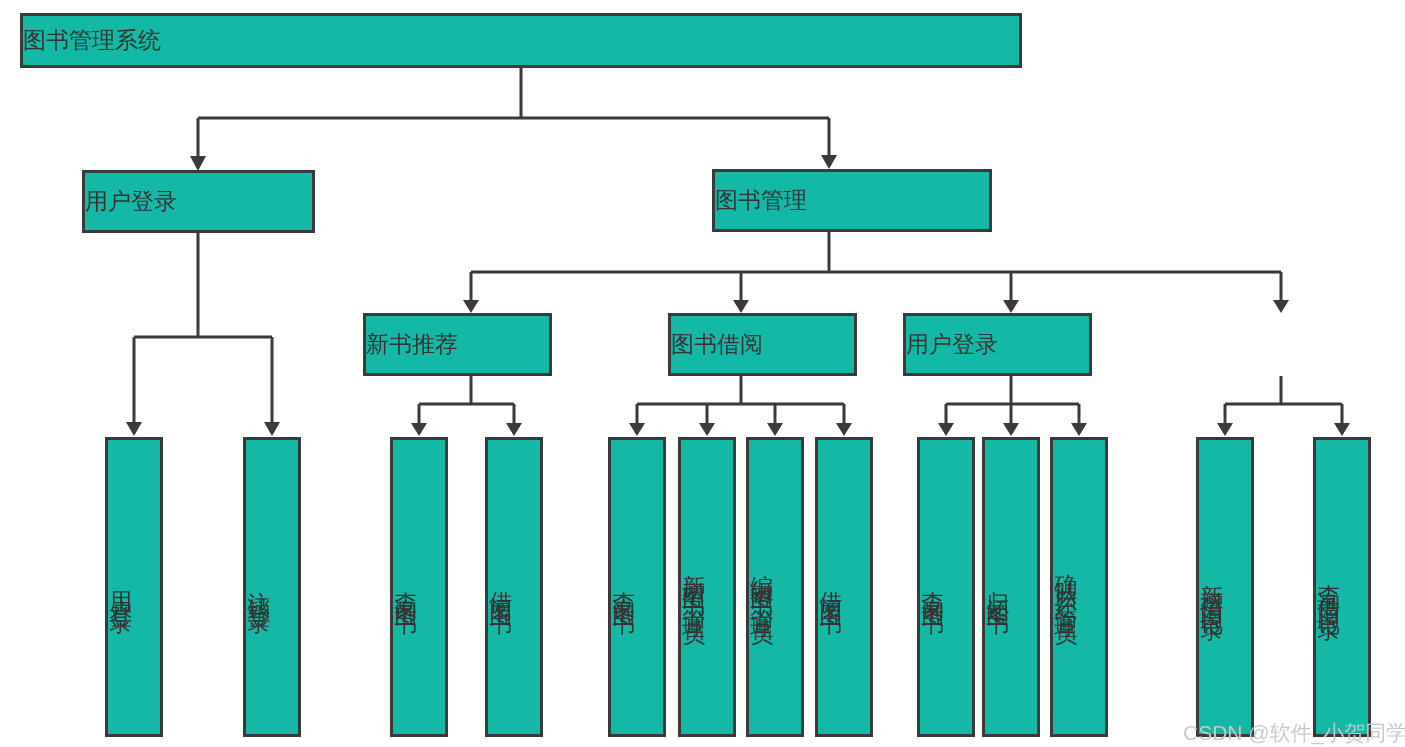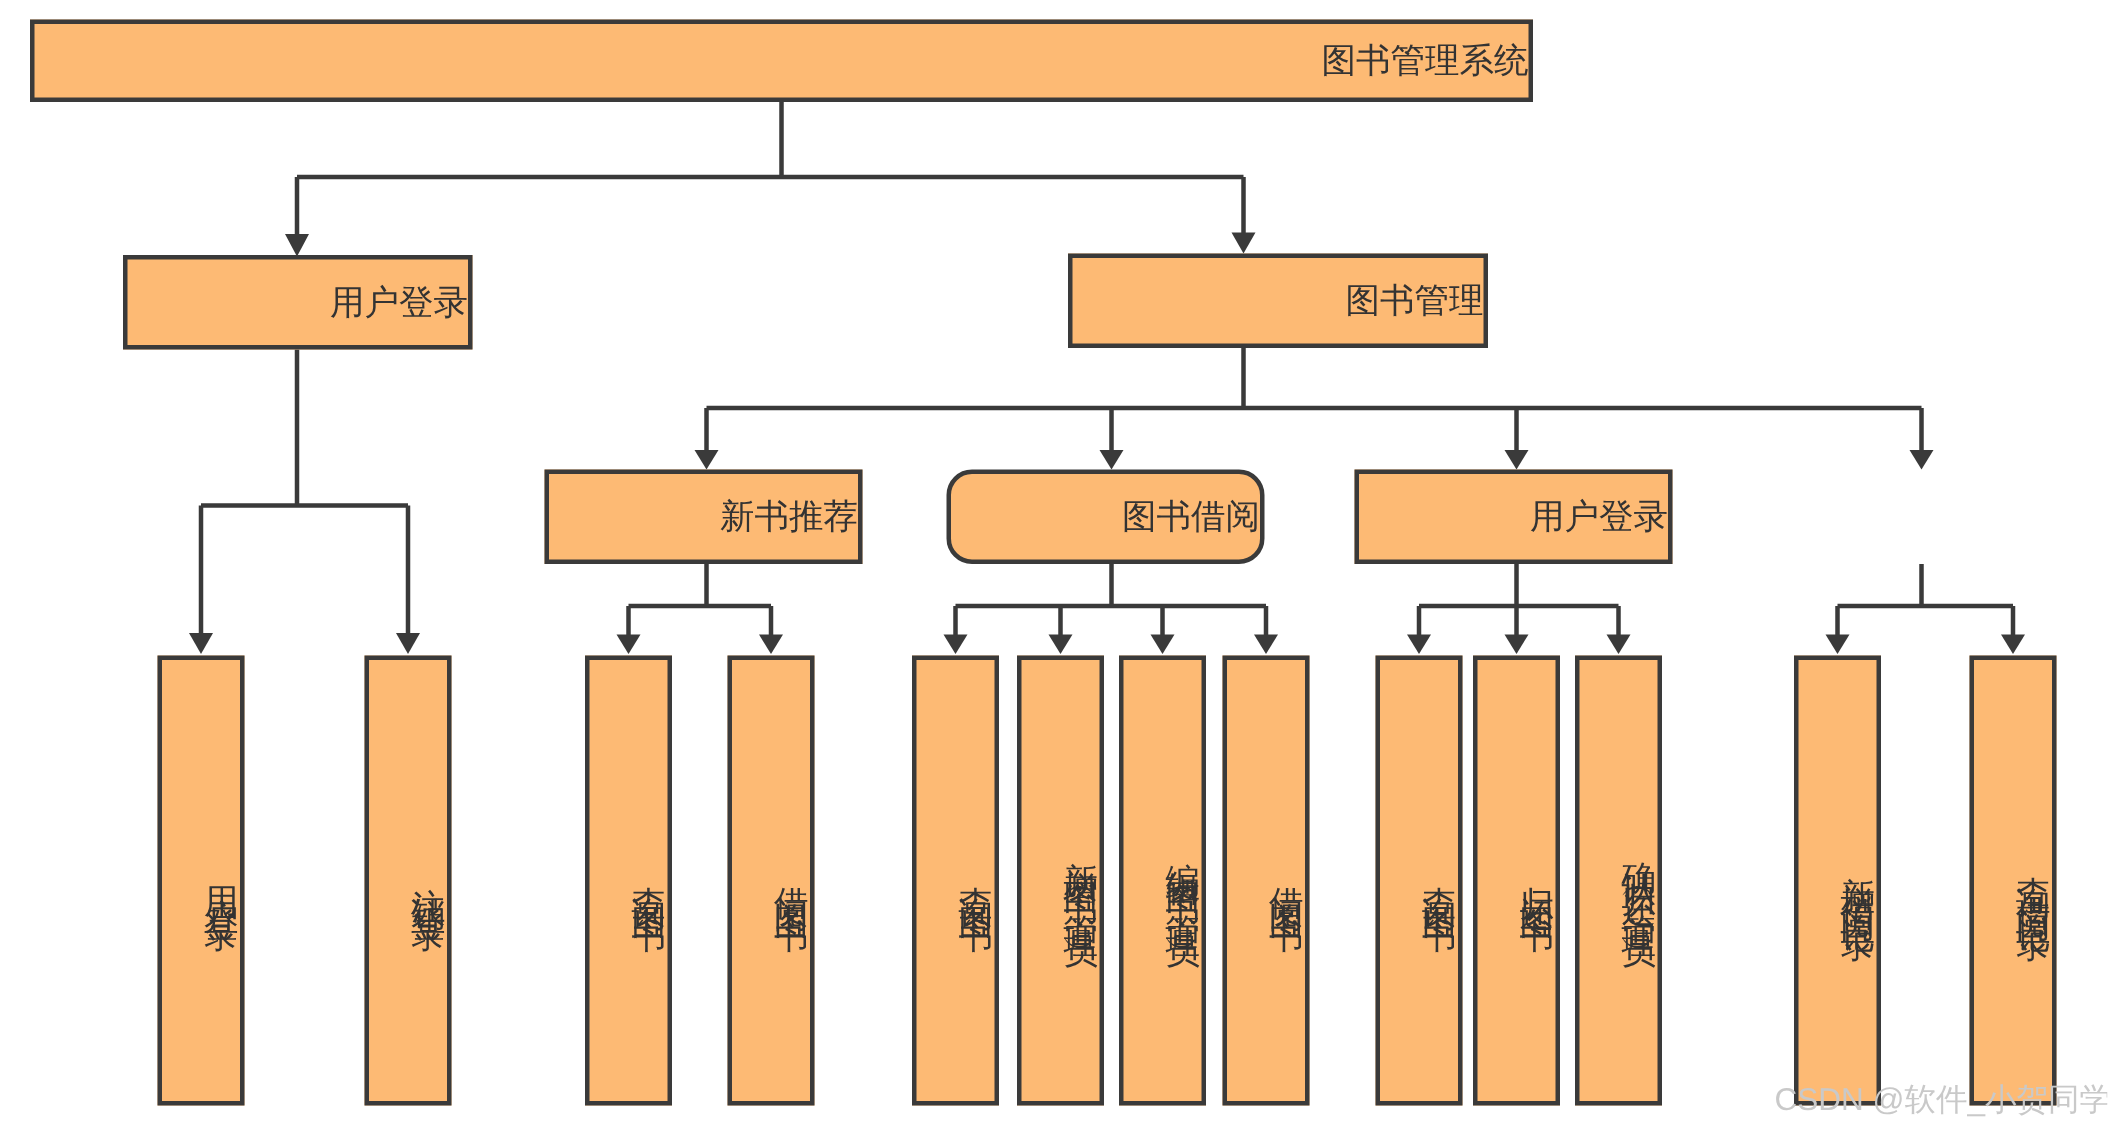--- a/index.html
+++ b/index.html
@@ -14,43 +14,43 @@
     width:1405px;height:747px;
     background:var(--bg);
     overflow:hidden;
     font-family:"Liberation Sans","DejaVu Sans",sans-serif;
   }
   .wires{position:absolute;left:0;top:0;z-index:1;}
   .node{
     position:absolute;
     box-sizing:border-box;
     border:3px solid var(--line);
-    background:#fdba74;
+    background:#14b8a6;
     display:flex;
     align-items:center;
-    justify-content:flex-end;
+    justify-content:flex-start;
     z-index:2;
   }
   .node .label{
     color:var(--text);
     font-size:23px;
     white-space:nowrap;
   }
   .leaf .label{
     writing-mode:vertical-rl;
     text-orientation:mixed;
     letter-spacing:7px;
     line-height:1.1;
     white-space:normal;
   }
   .root-box{left:20px;top:13px;width:1002px;height:55px;}
   .n-user-login{left:82px;top:170px;width:233px;height:63px;}
   .n-book-mgmt{left:712px;top:169px;width:280px;height:63px;}
-  .mid{top:313px;width:212px;height:63px;}
-  .m1{left:363px;} .m2{left:631px;border-radius:17px;} .m3{left:903px;} .m4{left:1173px;}
+  .mid{top:313px;width:189px;height:63px;}
+  .m1{left:363px;} .m2{left:668px;} .m3{left:903px;} .m4{left:1173px;}
   .leaf{top:437px;width:58px;height:300px;}
   .l1{left:105px;}  .l2{left:243px;}
   .l3{left:390px;}  .l4{left:485px;}
   .l5{left:608px;}  .l6{left:678px;} .l7{left:746px;} .l8{left:815px;}
   .l9{left:917px;}  .l10{left:982px;} .l11{left:1050px;}
   .l12{left:1196px;} .l13{left:1313px;}
   .watermark{
     position:absolute;
     left:1183px;top:719px;
     font-size:21px;

